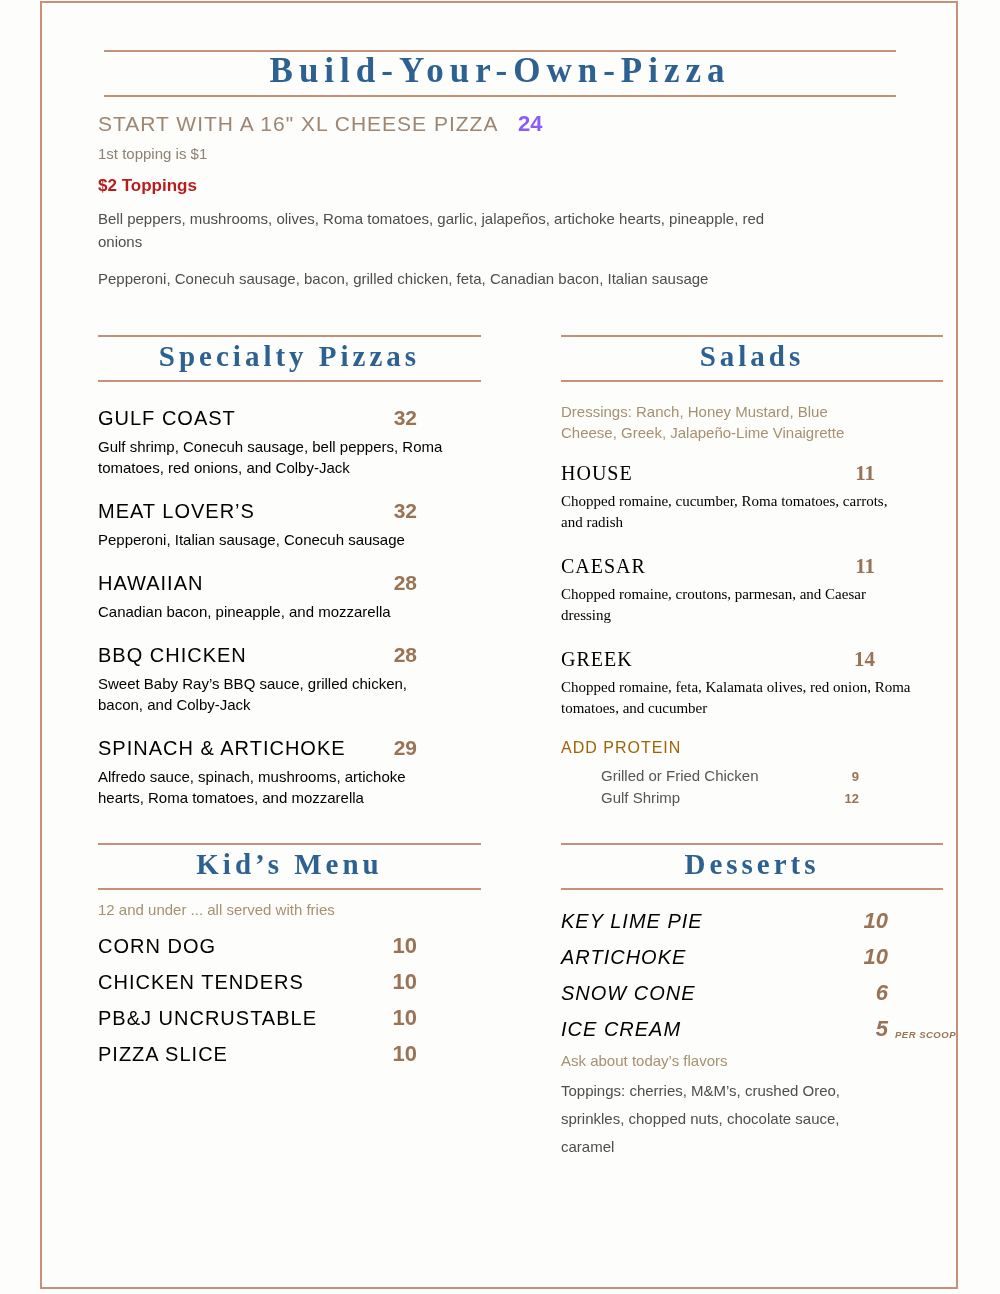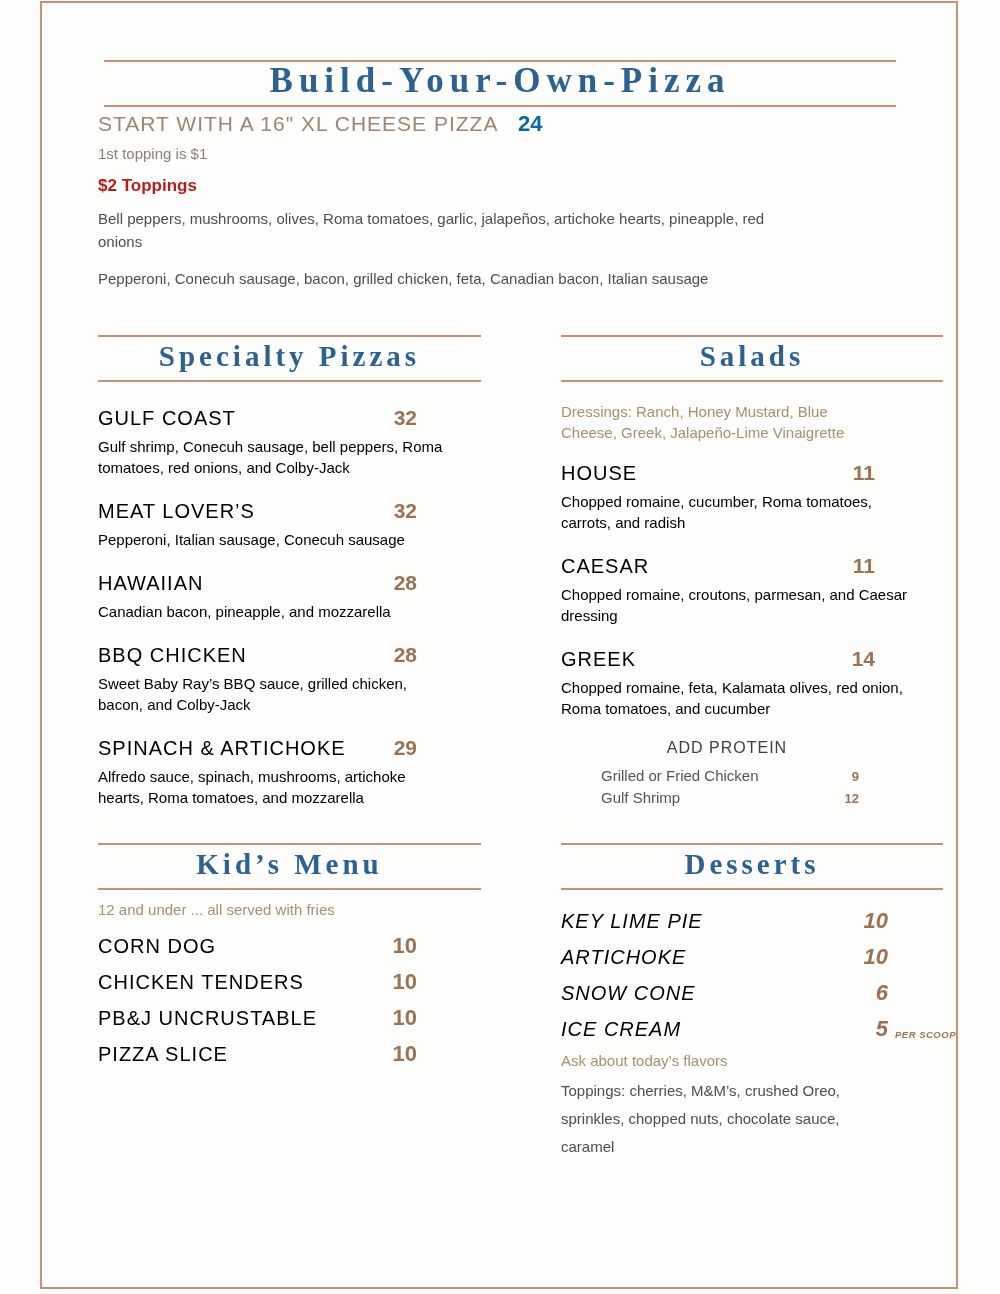--- a/index.html
+++ b/index.html
@@ -19,35 +19,35 @@
   
   .title-bar {
     border-top:2px solid #c8907b;
     border-bottom:2px solid #c8907b;
     text-align:center;
     font-family:"Liberation Serif", serif;
     color:#2d6191;
     font-weight:600;
   }
   .byop-header {
-    position:absolute; left:104px; top:60px; width:792px;
+    position:absolute; left:104px; top:50px; width:792px;
     font-size:35px; letter-spacing:6px;
     padding:0 0 5px 0; line-height:38px;
   }
   .section-header {
     font-size:29px; letter-spacing:4px;
     padding:1px 0 6px 0; line-height:36px;
   }
   
   .byop-body { position:absolute; left:98px; top:111px; width:720px; }
   .base-row { display:flex; align-items:baseline; }
   .base-name {
     width:420px; font-size:21px; letter-spacing:1px; color:#9d8672;
   }
-  .base-price { font-size:22px; font-weight:700; color:#0369a1; }
+  .base-price { font-size:22px; font-weight:700; color:#8b5cf6; }
   .byop-note { margin-top:8px; font-size:15px; color:#8c8173; }
   .tier-label { margin-top:14px; font-size:17px; font-weight:700; color:#b91c1c; }
   .tier-items { margin-top:11px; font-size:15px; line-height:23px; color:#4e4e4e; width:690px; }
   .tier2 .tier-label { margin-top:0; }
   .tier2 .tier-items { margin-top:14px; }
   
   .menu-grid {
     position:absolute; left:98px; top:335px; width:829px;
     display:grid; grid-template-columns:383px 382px; column-gap:80px;
     grid-template-rows:508px auto;
@@ -56,24 +56,24 @@
   .mi-row { display:flex; justify-content:space-between; align-items:baseline; }
   .mi-name { font-size:20px; letter-spacing:1px; color:#000000; line-height:26px; }
   .mi-price { font-size:21px; font-weight:700; color:#9a7355; position:relative; }
   .mi-desc { font-size:15px; line-height:21px; color:#000000; margin-top:5px; max-width:350px; }
   
   .specialty .items { margin-top:23px; }
   .specialty .mi-row { padding-right:64px; }
   .specialty .item { margin-bottom:20px; }
   .salads .col-note { margin-top:19px; font-size:15px; line-height:21px; color:#a6906f; max-width:310px; }
   .salads .items { margin-top:17px; }
-  .salads .item { margin-bottom:20px; }
+  .salads .item { margin-bottom:20px;font-family:Liberation Serif, serif; }
   .salads .mi-row { padding-right:68px; }
   .add-protein { margin-top:12px; }
-  .ap-title { text-align:center; font-size:16px; letter-spacing:1px; color:#404040; padding-right:50px; }
+  .ap-title { text-align:left; font-size:16px; letter-spacing:1px; color:#a16207; padding-right:50px; }
   .ap-rows { margin-top:8px;margin-left:40px; }
   .ap-row { display:flex; justify-content:space-between; align-items:baseline; padding-right:84px; line-height:21px; }
   .ap-name { font-size:15px; color:#555; }
   .ap-price { font-size:13px; font-weight:700; color:#9a7355; }
   
   .kids .col-note { margin-top:11px; font-size:15px; color:#a6906f; }
   .kids .items { margin-top:15px; }
   .kids .mi-row { padding-right:64px; margin-bottom:10px; }
   .kids .mi-price { font-size:22px; }
   .desserts .items { margin-top:18px;font-style:italic; }

